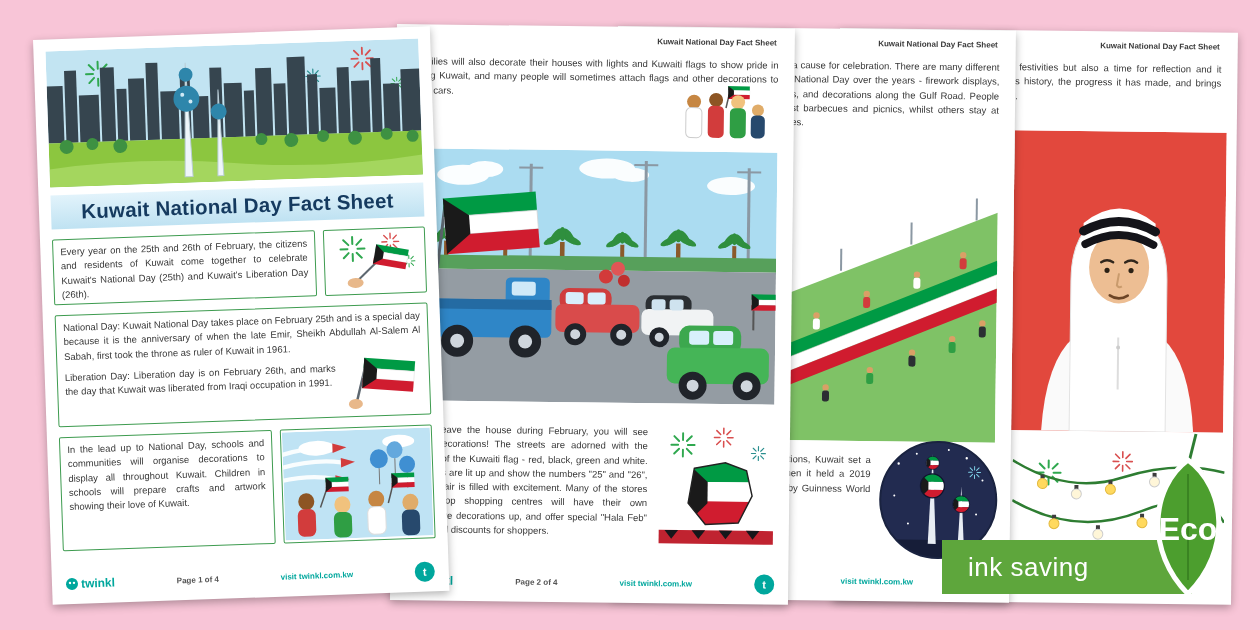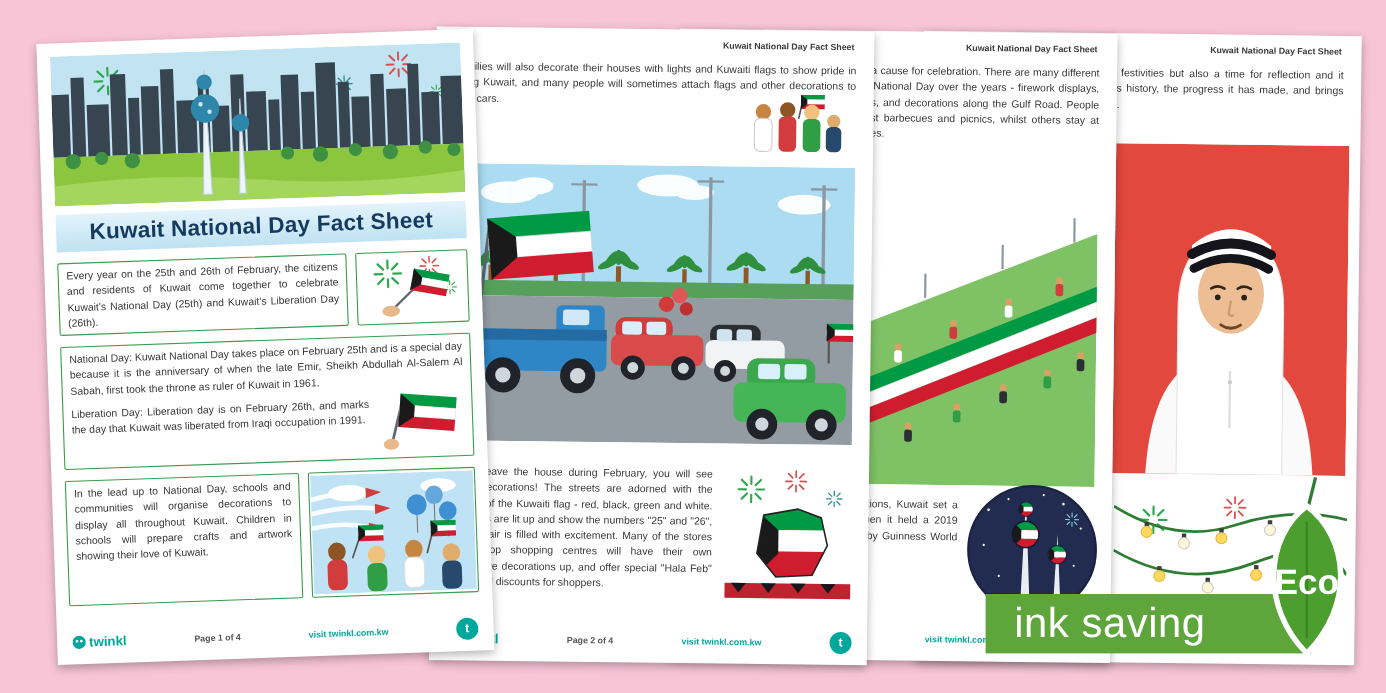--- a/index.html
+++ b/index.html
@@ -57,21 +57,21 @@
   .p3-night{width:120px;height:120px;flex:none;margin-top:-14px;}
 
   
   .p4-text1{position:absolute;left:16px;top:30px;width:366px;}
   .p4-portrait{position:absolute;left:176px;top:100px;width:212px;height:300px;}
   .p4-lights{position:absolute;left:178px;top:414px;width:212px;height:96px;}
 
   
   .eco-banner{position:absolute;right:68px;bottom:36px;height:54px;min-width:250px;background:#5ea63c;z-index:60;
               display:flex;align-items:center;padding:0 96px 0 26px;box-sizing:border-box;}
-  .eco-banner span{color:#fff;font-size:38px;letter-spacing:.5px;}
+  .eco-banner span{color:#fff;font-size:26px;letter-spacing:.5px;}
   .eco-leaf{position:absolute;right:22px;bottom:30px;width:104px;height:170px;z-index:61;}
 </style>
 </head>
 <body>
 
 <svg width="0" height="0" style="position:absolute" aria-hidden="true">
   <defs>
     <g id="kwflag">
       <rect width="60" height="12" fill="#009a44"></rect>
       <rect y="12" width="60" height="12" fill="#ffffff" stroke="#d5d5d5" stroke-width="0.5"></rect>

